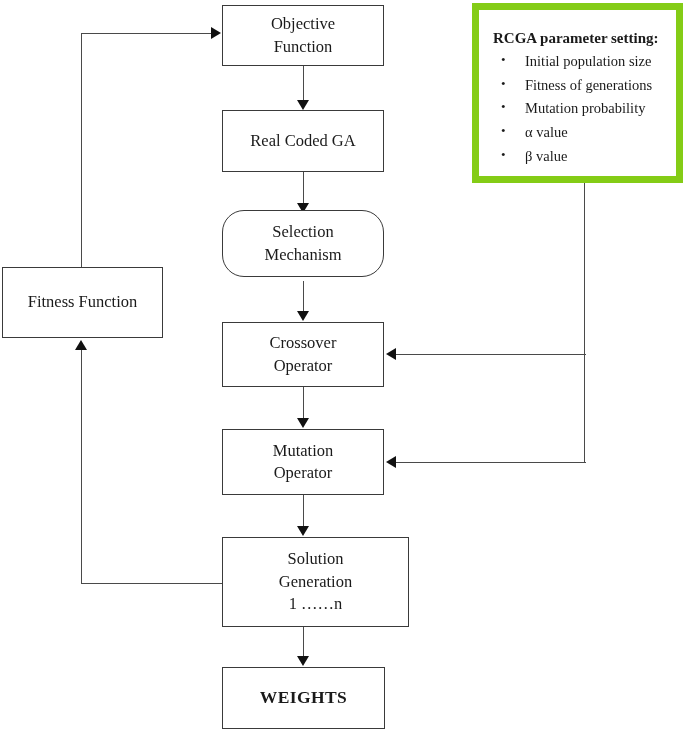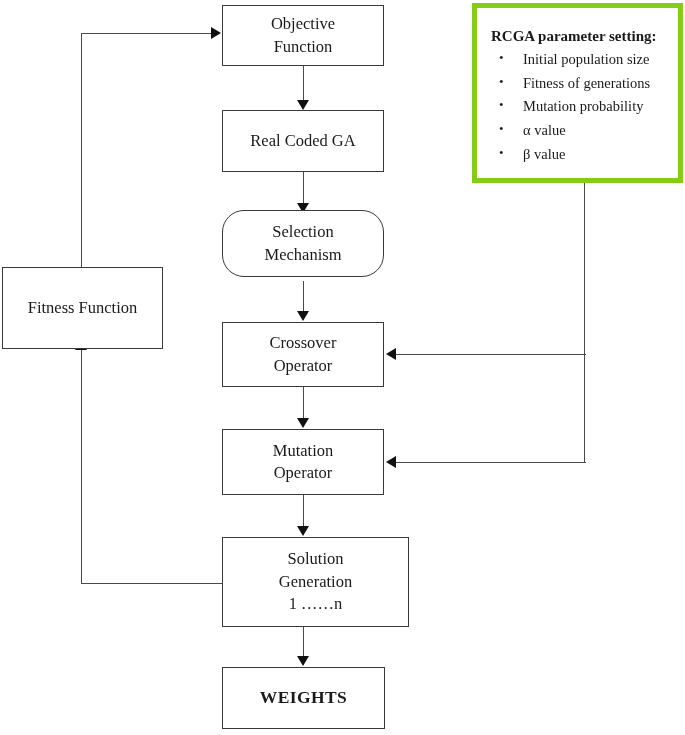--- a/index.html
+++ b/index.html
@@ -37,21 +37,21 @@
   .node.bold .ln {
     font-weight: bold;
     font-size: 17.5px;
     letter-spacing: 0.4px;
     font-family: Liberation Serif, serif;
   }
   
   .panel {
     position: absolute;
     box-sizing: border-box;
-    border: 5px solid #84cc16;
+    border: 7px solid #84cc16;
     background: #ffffff;
     z-index: 3;
     padding: 20px 10px 10px 14px;
     color: #1a1a1a;
     font-size: 14.5px;
   }
   .panel-title {
     font-weight: bold;
     font-size: 15px;
     margin: 0 0 6px 0;
@@ -180,21 +180,21 @@
   <div class="node" style="left:222px; top:537px; width:187px; height:90px;">
     <span class="ln">Solution</span>
     <span class="ln">Generation</span>
     <span class="ln">1 ……n</span>
   </div>
 
   <div class="node bold" style="left:222px; top:667px; width:163px; height:62px;">
     <span class="ln">WEIGHTS</span>
   </div>
 
-  <div class="node" style="left:2px; top:267px; width:161px; height:82px;">
+  <div class="node" style="left:2px; top:267px; width:161px; height:71px;">
     <span class="ln">Fitness Function</span>
   </div>
 
   <div class="panel" style="left:472px; top:3px; width:211px; height:180px;">
     <div class="panel-title">RCGA parameter setting:</div>
     <ul class="panel-list">
       <li>
         <span class="bullet">•</span>
         <span>Initial population size</span>
       </li>

